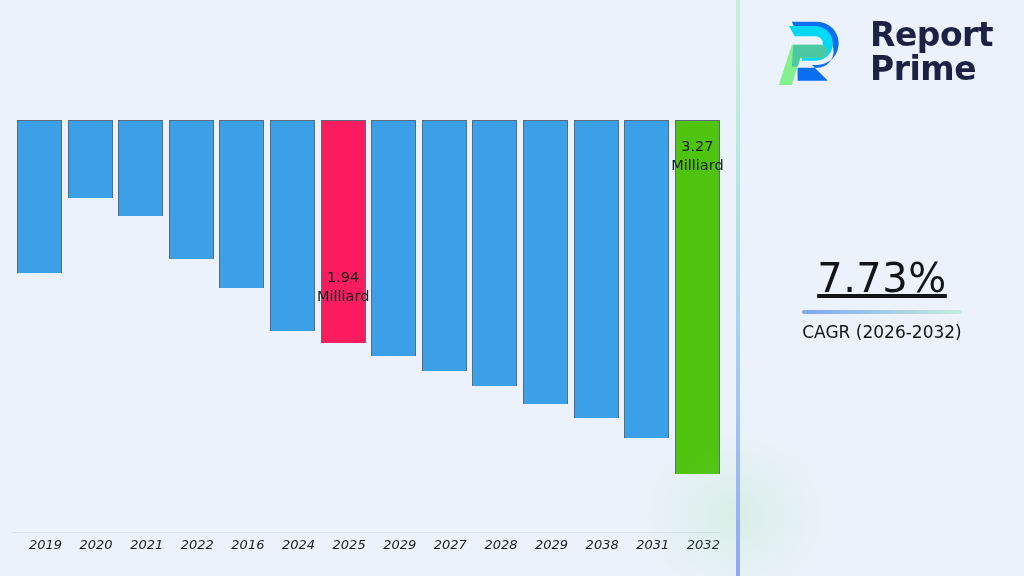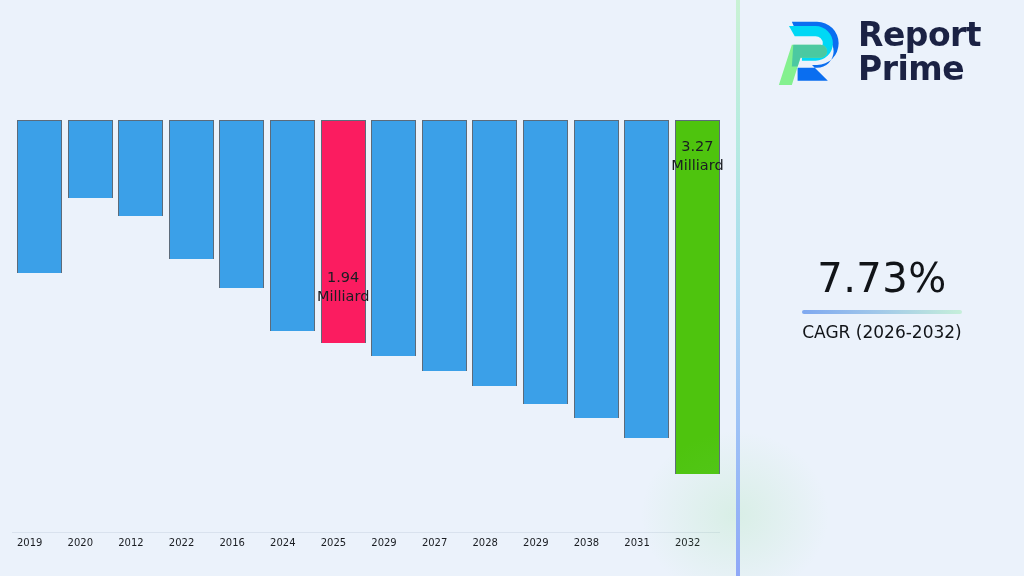--- a/index.html
+++ b/index.html
@@ -80,23 +80,24 @@
 
   .xlabels {
     position:absolute;
     left:17px; top:537px;
     width:703px;
     display:flex;
     justify-content:space-between;
   }
   .xlabel {
     width:45px;
-    text-align:left;
-    font-size:10px;
+    text-align:right;
+    font-size:13px;
     color:#1a1d22;
+    font-style:italic;
   }
 
   
   .divider {
     position:absolute;
     left:736px; top:0;
     width:4px; height:576px;
     background:linear-gradient(to bottom, #c9f2d4 0%, #b7ecdf 22%, #a9dcf0 48%, #9ec2f6 74%, #8fa8f7 100%);
   }
 
@@ -106,21 +107,21 @@
     left:740px; top:0;
     width:284px; height:576px;
   }
 
   .logo {
     position:absolute;
     left:36px; top:14px;
     width:232px; height:76px;
     display:flex;
     align-items:center;
-    gap:10px;
+    gap:22px;
   }
   .logo-mark { width:72px; height:72px; flex:0 0 72px; }
   .logo-text {
     font-size:33px;
     font-weight:700;
     line-height:1.02;
     color:#1b2244;
     letter-spacing:-0.5px;
     white-space:pre-line;
   }
@@ -129,20 +130,21 @@
     position:absolute;
     left:10px; top:255px;
     width:264px;
     text-align:center;
   }
   .cagr-value {
     font-size:40px;
     color:#111418;
     font-weight:400;
     letter-spacing:0.5px;
+    text-decoration:underline;
   }
   .cagr-rule {
     width:160px;
     height:4px;
     margin:9px auto 8px auto;
     background:linear-gradient(to right, #7ea8f0 0%, #9fc6ea 45%, #c6efda 100%);
     border-radius:2px;
   }
   .cagr-caption {
     font-size:17px;
@@ -213,21 +215,21 @@
             <div class="bar-label" style="bottom: 358px;">3.27
 Milliard</div>
             <div class="bar" style="height: 354px; background: rgb(78, 196, 14);"></div>
           </div>
         </div>
     </div>
 
     <div class="xlabels" id="xlabels">
         <div class="xlabel">2019</div>
         <div class="xlabel">2020</div>
-        <div class="xlabel">2012</div>
+        <div class="xlabel">2021</div>
         <div class="xlabel">2022</div>
         <div class="xlabel">2016</div>
         <div class="xlabel">2024</div>
         <div class="xlabel">2025</div>
         <div class="xlabel">2029</div>
         <div class="xlabel">2027</div>
         <div class="xlabel">2028</div>
         <div class="xlabel">2029</div>
         <div class="xlabel">2038</div>
         <div class="xlabel">2031</div>

